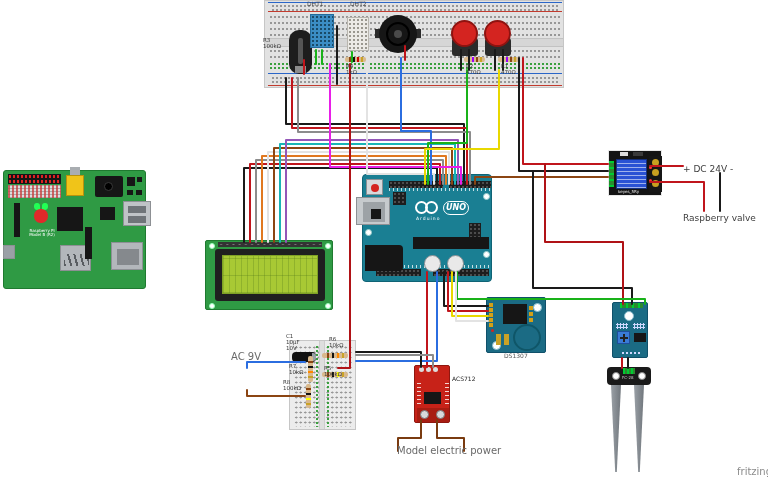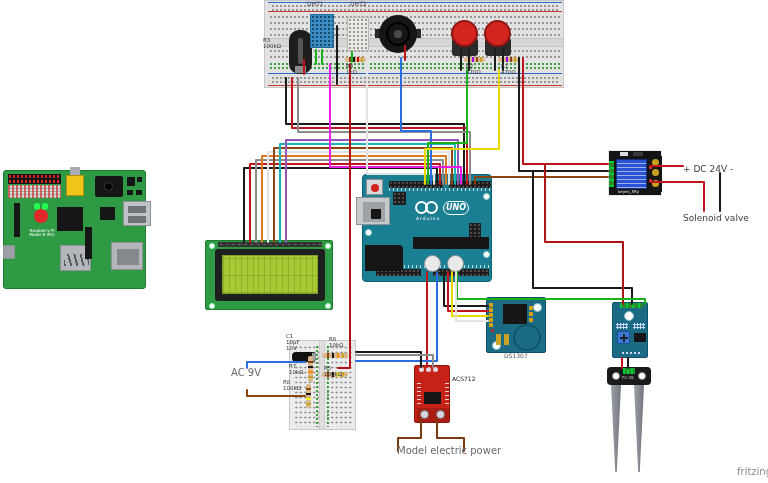--- a/index.html
+++ b/index.html
@@ -339,25 +339,25 @@
       <div class="ann" style="left: 350px; top: 1px; font-size: 6px; color: rgb(74, 74, 74);">DHT2</div>
       <div class="ann" style="left: 263px; top: 37px; font-size: 5.5px; color: rgb(58, 58, 58);">R3
 100kΩ</div>
       <div class="ann" style="left: 346px; top: 63px; font-size: 5.5px; color: rgb(58, 58, 58);">R4
 1kΩ</div>
       <div class="ann" style="left: 466px; top: 63px; font-size: 5.5px; color: rgb(58, 58, 58);">R2
 470Ω</div>
       <div class="ann" style="left: 501px; top: 63px; font-size: 5.5px; color: rgb(58, 58, 58);">R1
 470Ω</div>
       <div class="ann" style="left: 683px; top: 164px; font-size: 9px; color: rgb(60, 60, 60);">+ DC 24V -</div>
-      <div class="ann" style="left: 683px; top: 213px; font-size: 9px; color: rgb(60, 60, 60);">Solenoid valve</div>
+      <div class="ann" style="left: 683px; top: 213px; font-size: 9px; color: rgb(60, 60, 60);">Raspberry valve</div>
       <div class="ann" style="left: 504px; top: 353px; font-size: 6px; color: rgb(85, 85, 85);">DS1307</div>
       <div class="ann" style="left: 452px; top: 376px; font-size: 6px; color: rgb(34, 34, 34);">ACS712</div>
       <div class="ann" style="left: 397px; top: 445px; font-size: 10px; color: rgb(106, 106, 106);">Model electric power</div>
-      <div class="ann" style="left: 231px; top: 367px; font-size: 10px; color: rgb(106, 106, 106);">AC 9V</div>
+      <div class="ann" style="left: 231px; top: 351px; font-size: 10px; color: rgb(106, 106, 106);">AC 9V</div>
       <div class="ann" style="left: 286px; top: 333px; font-size: 5.5px; color: rgb(58, 58, 58);">C1
 10μF
 10V</div>
       <div class="ann" style="left: 329px; top: 336px; font-size: 5.5px; color: rgb(58, 58, 58);">R6
 10kΩ</div>
       <div class="ann" style="left: 289px; top: 363px; font-size: 5.5px; color: rgb(58, 58, 58);">R7
 10kΩ</div>
       <div class="ann" style="left: 324px; top: 365px; font-size: 5.5px; color: rgb(58, 58, 58);">R5
 100kΩ</div>
       <div class="ann" style="left: 283px; top: 379px; font-size: 5.5px; color: rgb(58, 58, 58);">R8

